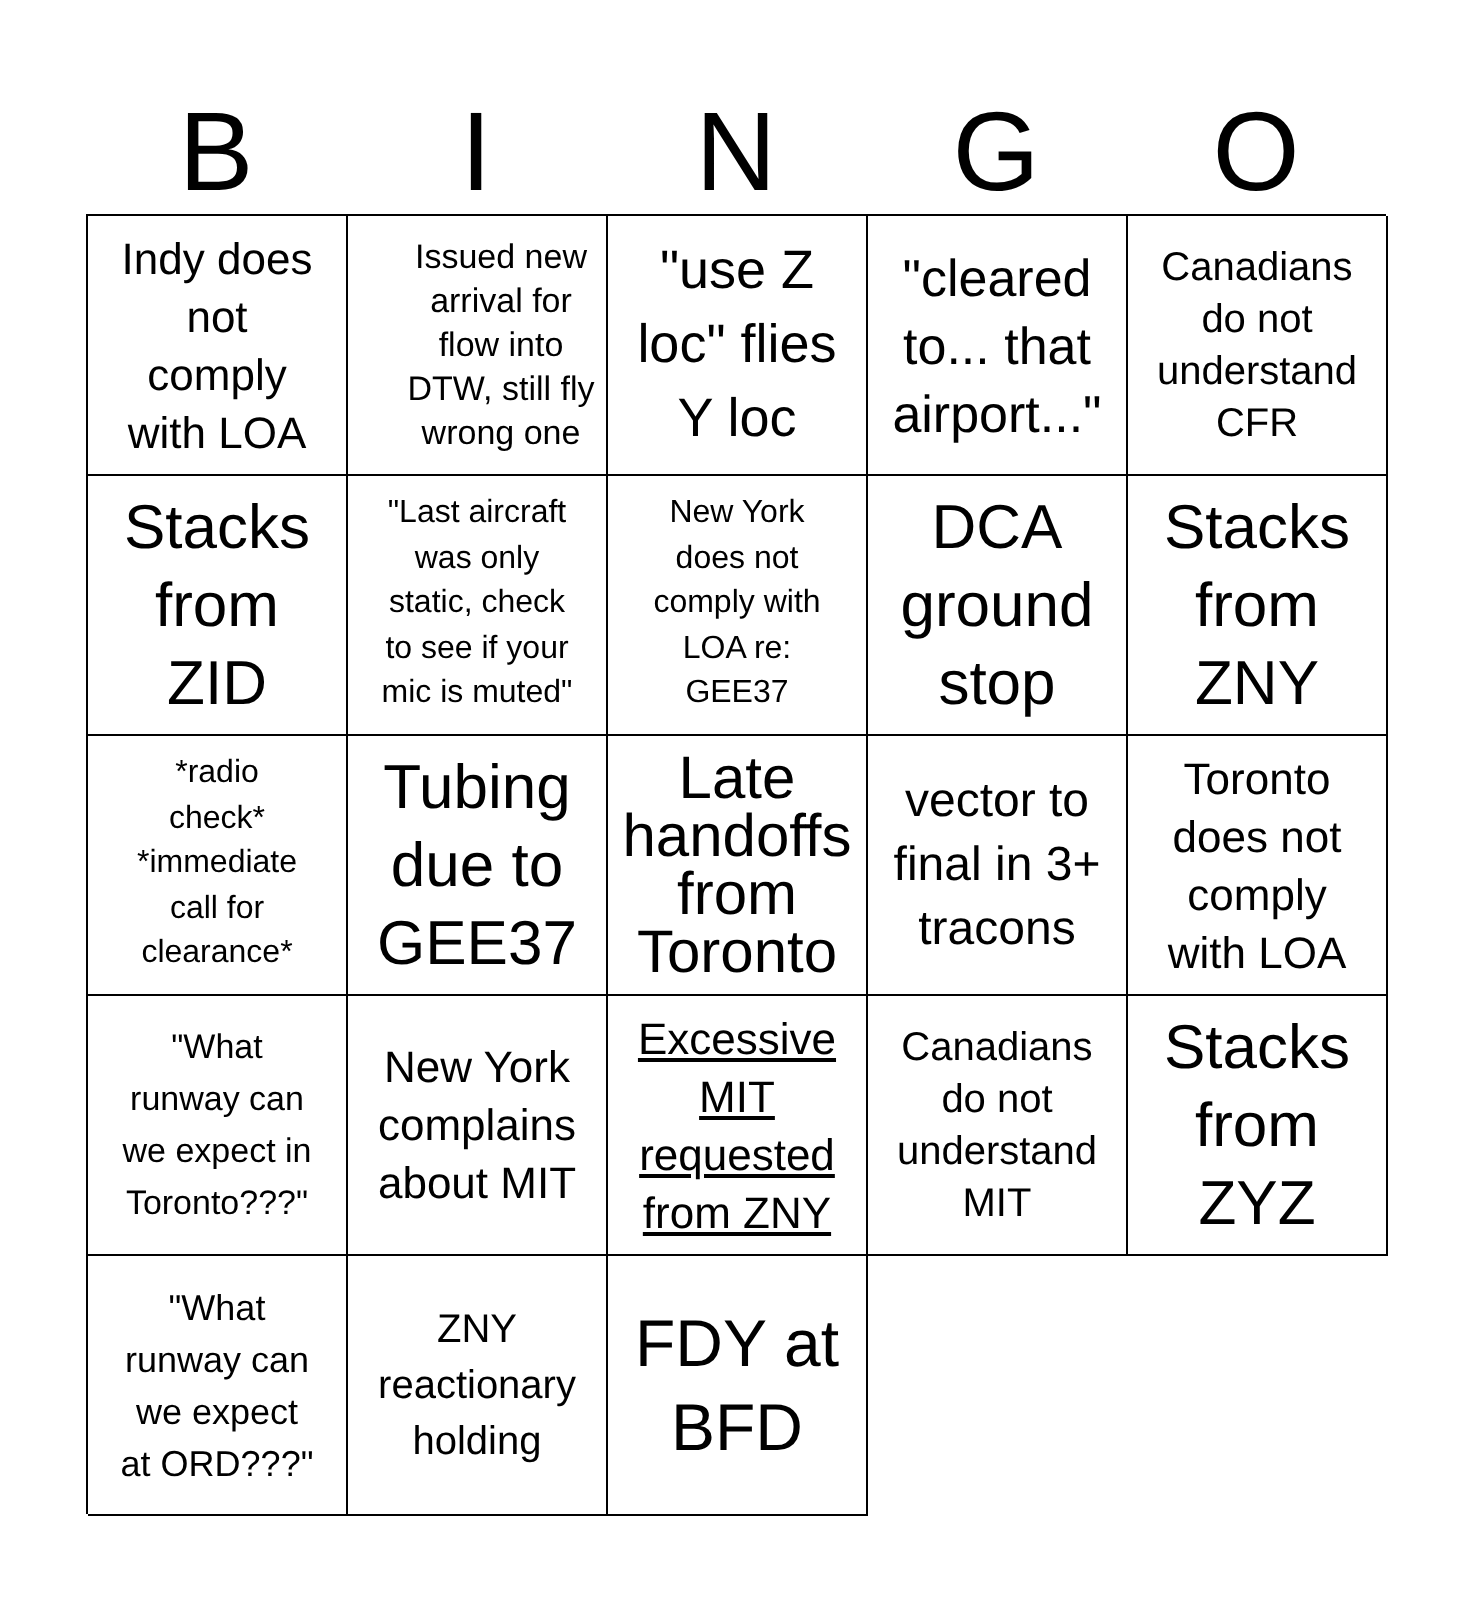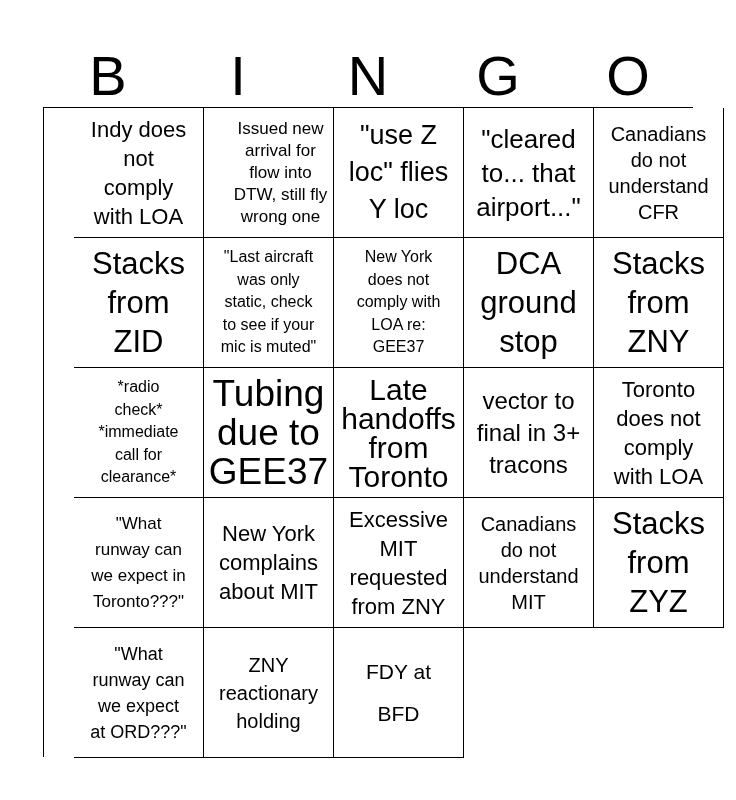--- a/index.html
+++ b/index.html
@@ -2,21 +2,21 @@
 <html><head>
 <meta charset="utf-8">
 <style>
   html, body { margin:0; padding:0; background:#ffffff; }
   body { width:736px; height:800px; position:relative; overflow:hidden;
          font-family:"Liberation Sans", sans-serif; color:#000; }
   .header { position:absolute; top:46px; left:43px; width:650px; height:60px; display:flex; }
   .header .letter { width:130px; text-align:center; font-size:56px; line-height:60px; }
   .grid { position:absolute; top:107px; left:43px; width:650px; height:650px;
           display:grid; grid-template-columns:repeat(5,130px); grid-template-rows:repeat(5,130px);
-          border-top:1px solid #000; border-left:1px solid #000; box-sizing:border-box;padding-left:30px; }
+          border-top:1px solid #000; border-left:1px solid #000; box-sizing:border-box; }
   .cell { border-right:1px solid #000; border-bottom:1px solid #000; box-sizing:border-box;
           display:flex; align-items:center; justify-content:center; text-align:center;
           padding:2px; white-space:pre-line; }
   .cell span { display:block; }
 </style>
 </head>
 <body>
 
 <div class="header">
   <div class="letter">B</div>
@@ -65,21 +65,21 @@
 stop</span></div>
 
   <div class="cell"><span style="font-size: 31px; line-height: 39px;">Stacks
 from
 ZNY</span></div>
   <div class="cell"><span style="font-size: 16px; line-height: 22.5px;">*radio
 check*
 *immediate
 call for
 clearance*</span></div>
-  <div class="cell"><span style="font-size: 37px; line-height: 39px;">Tubing
+  <div class="cell"><span style="font-size: 31px; line-height: 39px;">Tubing
 due to
 GEE37</span></div>
   <div class="cell"><span style="font-size: 30px; line-height: 29px;">Late
 handoffs
 from
 Toronto</span></div>
 
   <div class="cell"><span style="font-size: 24px; line-height: 32px;">vector to
 final in 3+
 tracons</span></div>
@@ -87,34 +87,34 @@
 does not
 comply
 with LOA</span></div>
   <div class="cell"><span style="font-size: 17px; line-height: 26px;">"What
 runway can
 we expect in
 Toronto???"</span></div>
   <div class="cell"><span style="font-size: 22px; line-height: 29px;">New York
 complains
 about MIT</span></div>
-  <div class="cell"><span style="font-size: 22px; line-height: 29px;">Excessive
+  <div class="cell"><span style="font-size: 22px; line-height: 29px; text-decoration: underline;">Excessive
 MIT
 requested
 from ZNY</span></div>
 
   <div class="cell"><span style="font-size: 20px; line-height: 26px;">Canadians
 do not
 understand
 MIT</span></div>
   <div class="cell"><span style="font-size: 31px; line-height: 39px;">Stacks
 from
 ZYZ</span></div>
   <div class="cell"><span style="font-size: 18px; line-height: 26px;">"What
 runway can
 we expect
 at ORD???"</span></div>
   <div class="cell"><span style="font-size: 20px; line-height: 28px;">ZNY
 reactionary
 holding</span></div>
-  <div class="cell"><span style="font-size: 21px; line-height: 42px;">FDY at
+  <div class="cell"><span style="font-size: 33px; line-height: 42px;">FDY at
 BFD</span></div>
 </div>
 
 </body></html>

